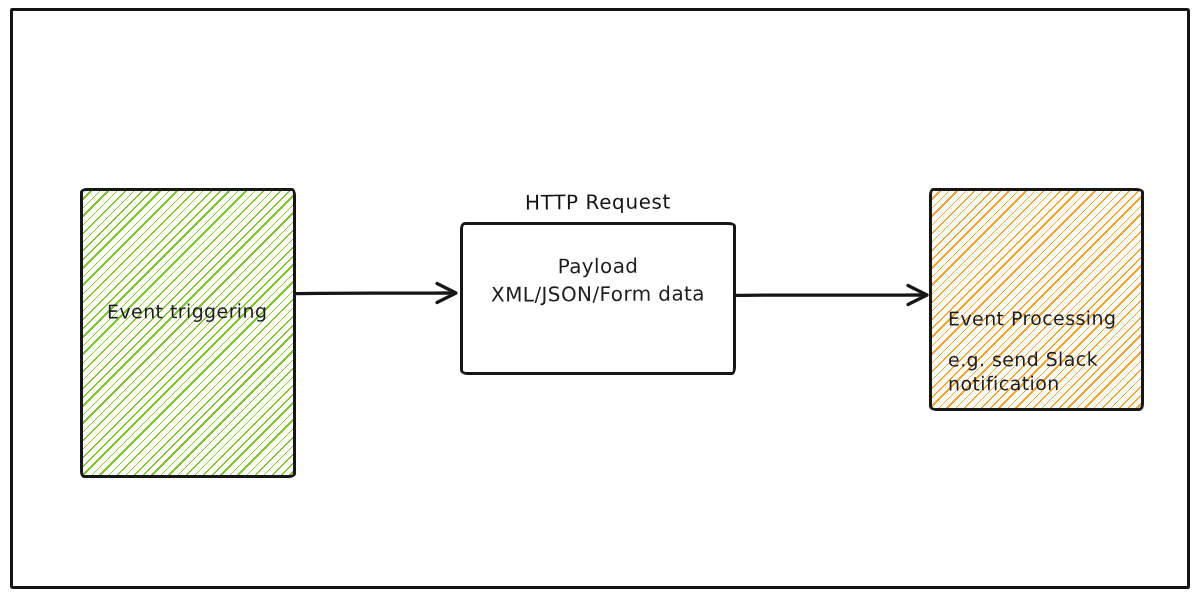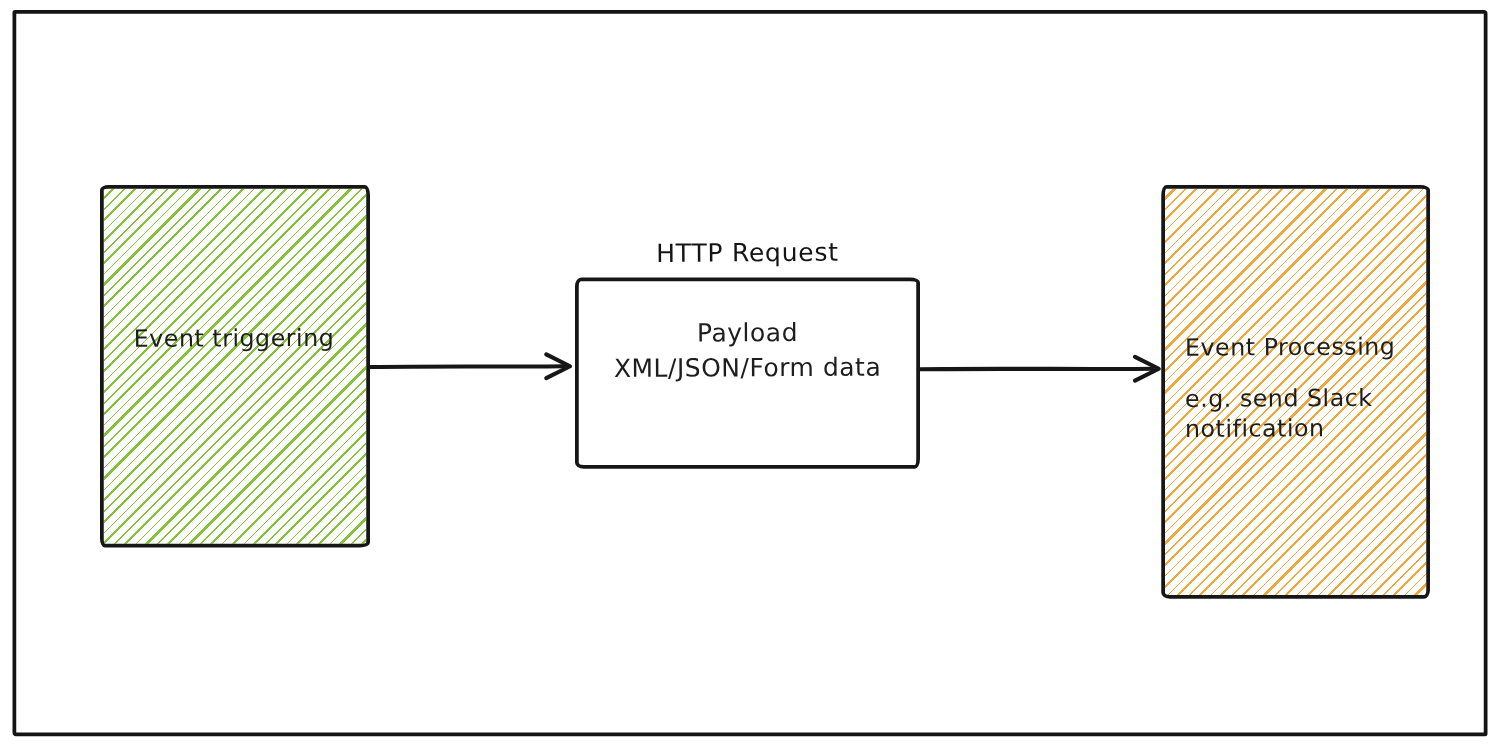--- a/index.html
+++ b/index.html
@@ -27,31 +27,32 @@
     background-color: #ffffff;
   }
   .node.hatched {
     
     background-image:
       repeating-linear-gradient(135deg,
         transparent 0px, transparent 4.6px,
         var(--hatch) 4.6px, var(--hatch) 6.4px,
         transparent 6.4px, transparent 11.4px,
         var(--hatch) 11.4px, var(--hatch) 12.2px);
+    margin-top: 40px;
   }
   .node-event-trigger {
     left: 80px; top: 148px; width: 216px; height: 290px;
     border-radius: 7px 4px 8px 4px / 4px 8px 4px 7px;
   }
   .node-http-request {
     left: 460px; top: 222px; width: 276px; height: 153px;
     border-radius: 5px 8px 4px 7px / 7px 4px 8px 5px;
   }
   .node-event-processing {
-    left: 929px; top: 148px; width: 215px; height: 331px;
+    left: 929px; top: 148px; width: 215px; height: 223px;
     border-radius: 4px 8px 5px 7px / 8px 4px 7px 5px;
   }
   .tline {
     font-size: 19px;
     line-height: 25px;
     letter-spacing: 0.4px;
     color: #1d1d1d;
     white-space: nowrap;
     transform: rotate(-0.3deg);
   }

